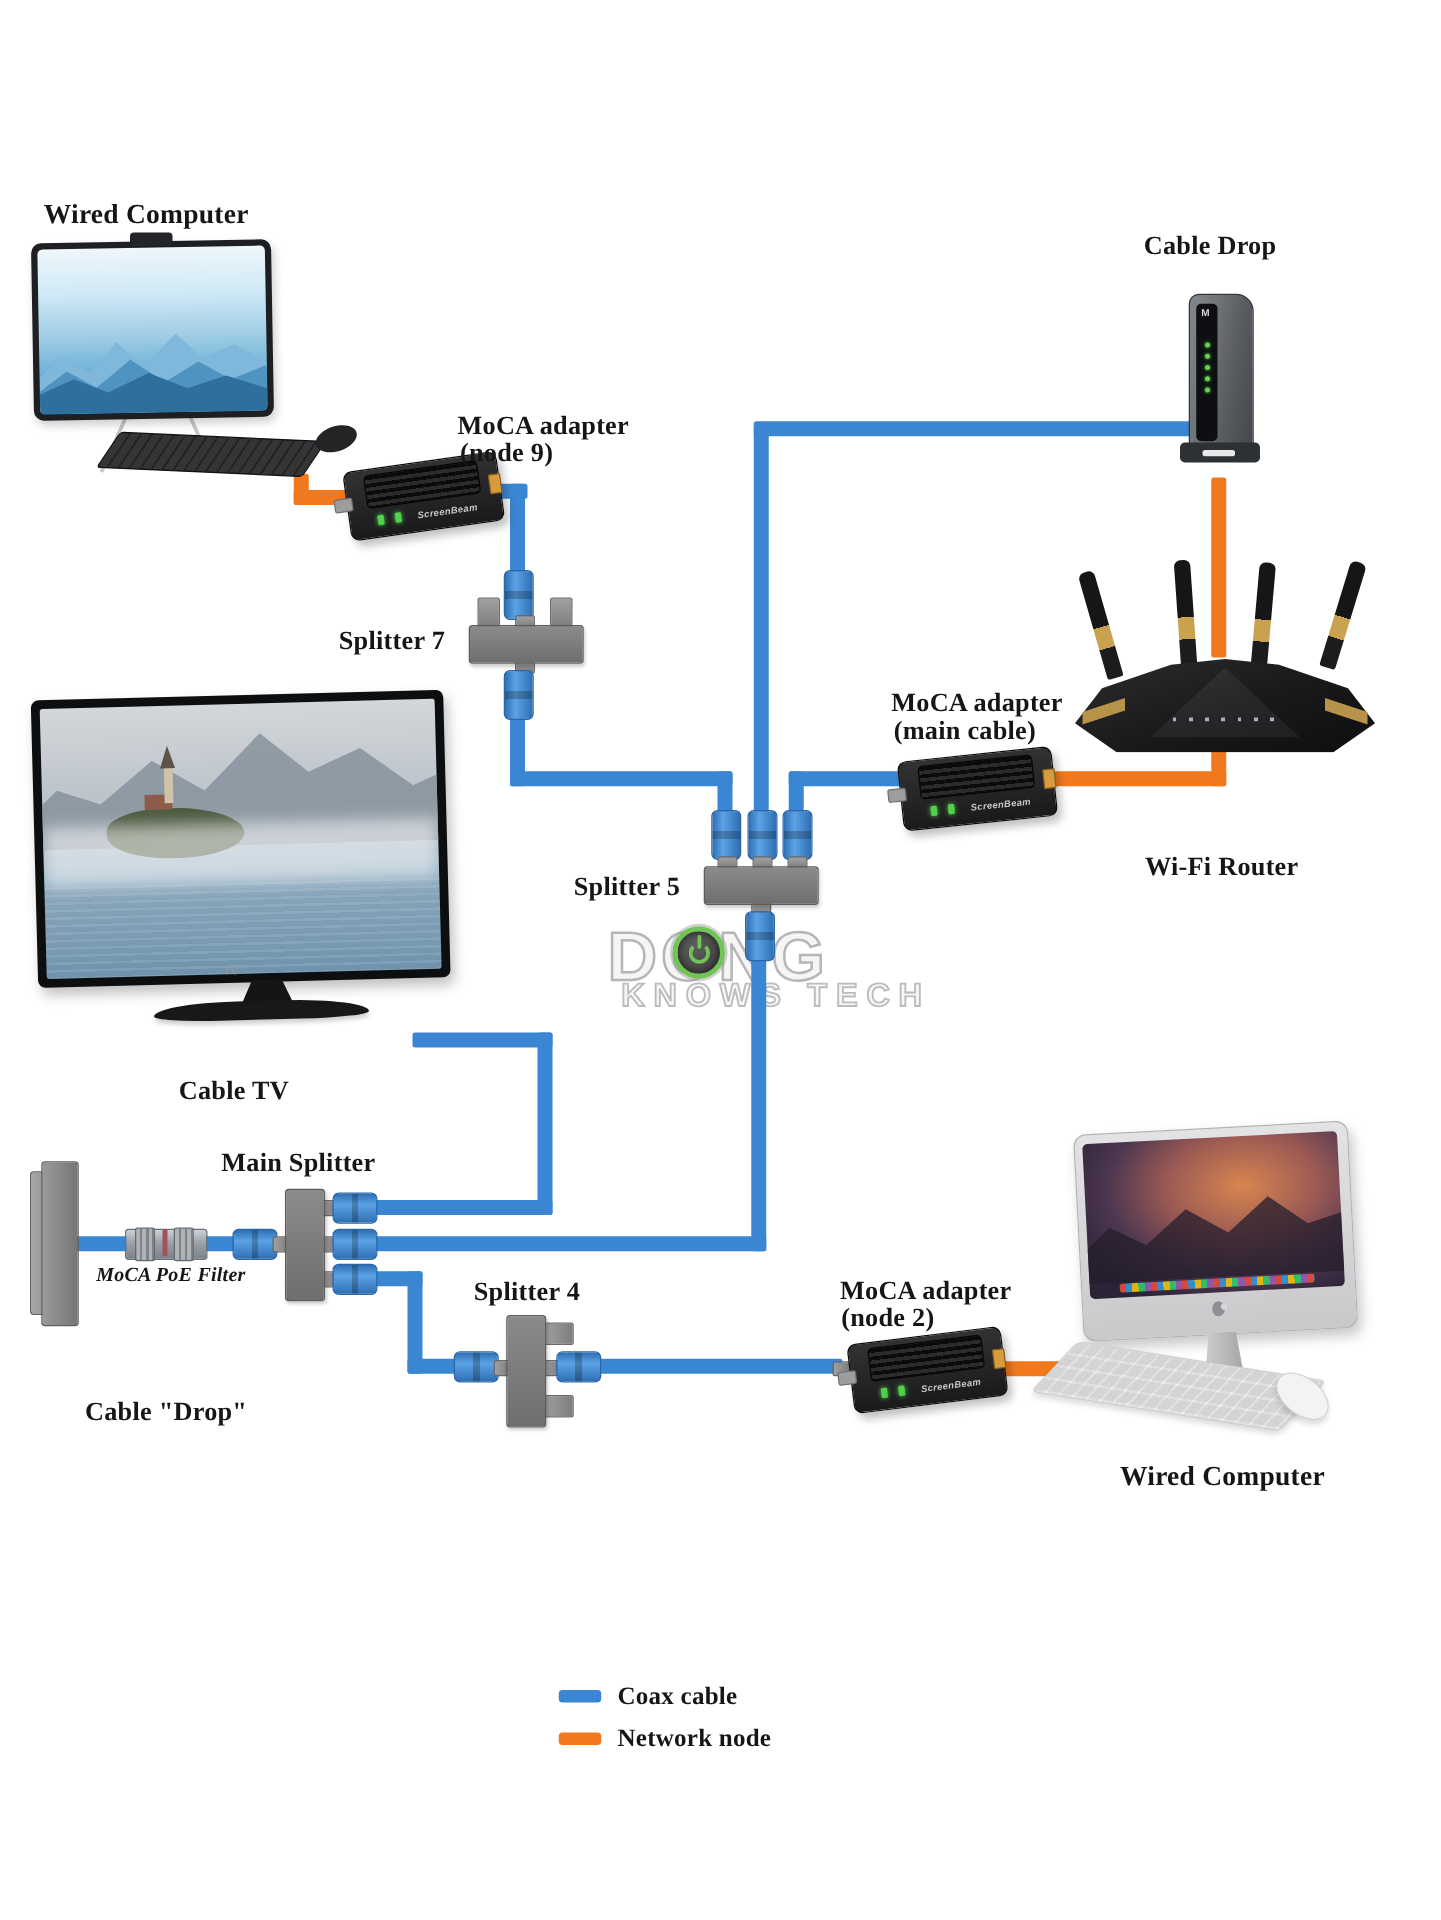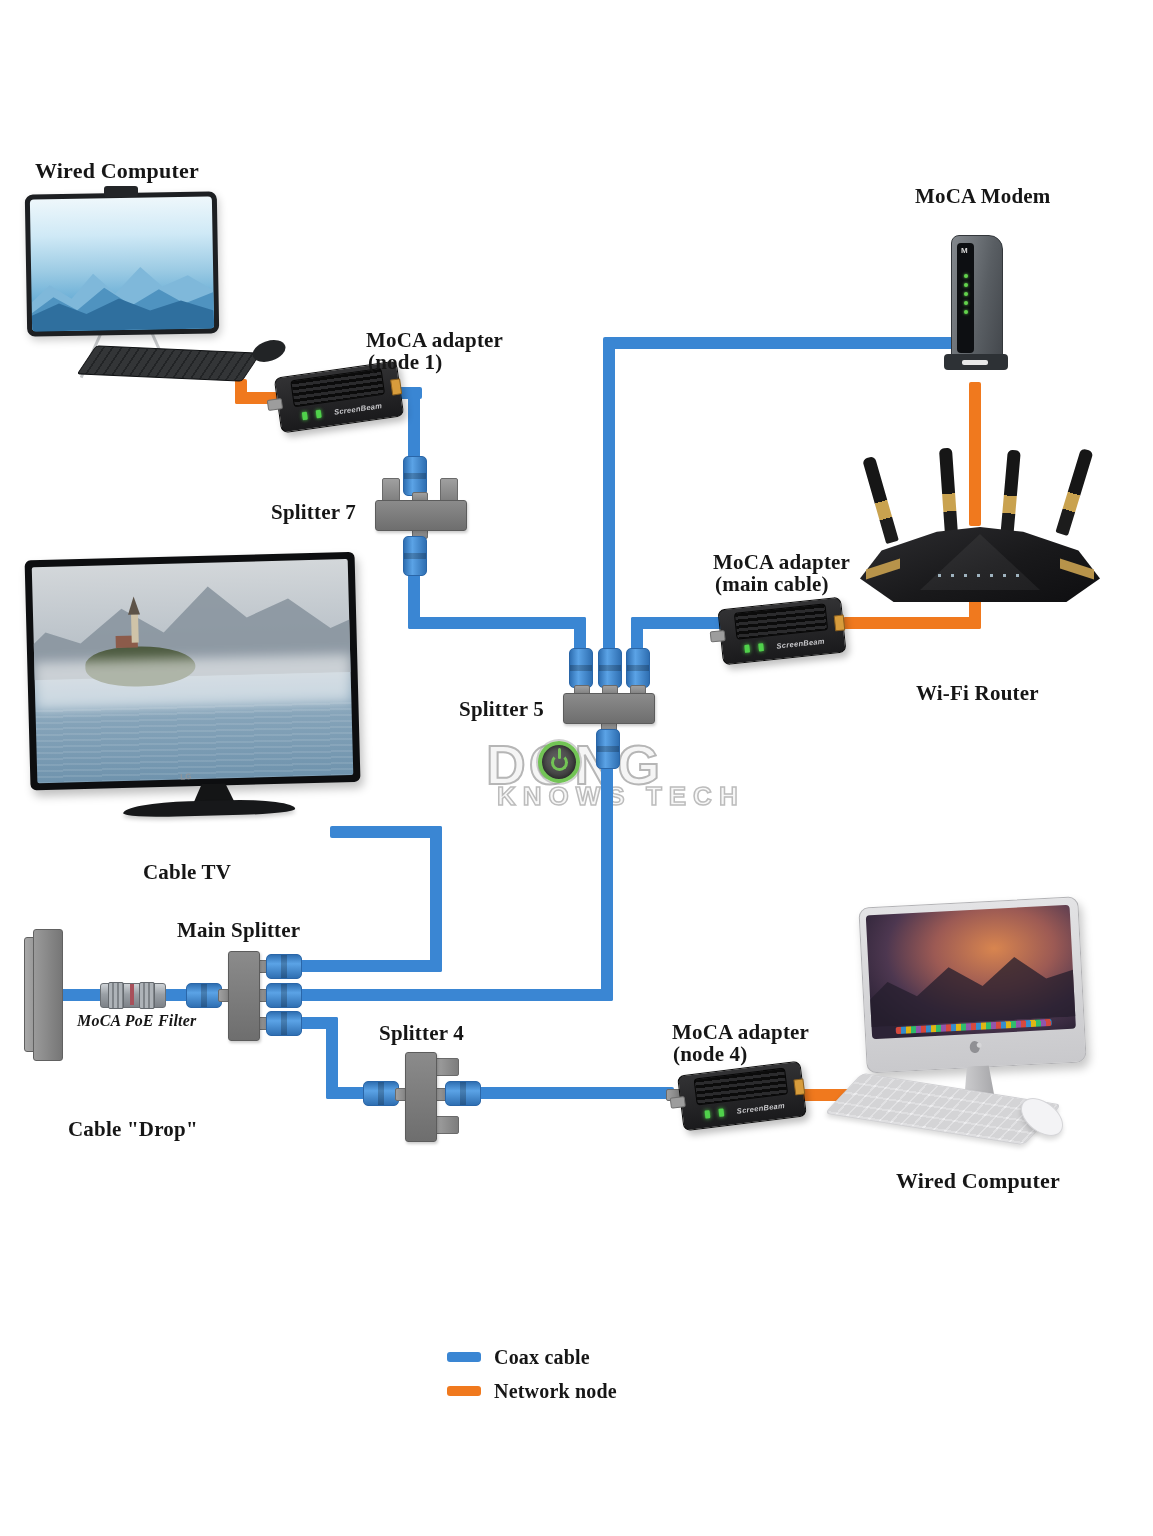--- a/index.html
+++ b/index.html
@@ -328,34 +328,34 @@
       <div class="dock"></div>
     </div>
     <div class="apple"></div>
     <div class="stand"></div>
     <div class="foot"></div>
   </div>
   <div id="imac-kbd"></div>
   <div id="imac-mouse"></div>
 
   <div class="lbl" style="left:35px;top:158px;font-size:22px;">Wired Computer</div>
-  <div class="lbl" style="left:915px;top:184px;">MoCA Modem</div>
+  <div class="lbl" style="left:915px;top:184px;">Cable Drop</div>
   <div class="lbl" style="left:366px;top:328px;">MoCA adapter</div>
-  <div class="lbl" style="left:368px;top:350px;">(node 1)</div>
+  <div class="lbl" style="left:368px;top:350px;">(node 9)</div>
   <div class="lbl" style="left:271px;top:500px;">Splitter 7</div>
   <div class="lbl" style="left:713px;top:550px;">MoCA adapter</div>
   <div class="lbl" style="left:715px;top:572px;">(main cable)</div>
   <div class="lbl" style="left:916px;top:681px;">Wi-Fi Router</div>
   <div class="lbl" style="left:459px;top:697px;">Splitter 5</div>
   <div class="lbl" style="left:143px;top:860px;">Cable TV</div>
   <div class="lbl" style="left:177px;top:918px;">Main Splitter</div>
   <div class="lbl small" style="left:77px;top:1012px;font-style:italic;">MoCA PoE Filter</div>
   <div class="lbl" style="left:379px;top:1021px;">Splitter 4</div>
   <div class="lbl" style="left:672px;top:1020px;">MoCA adapter</div>
-  <div class="lbl" style="left:673px;top:1042px;">(node 4)</div>
+  <div class="lbl" style="left:673px;top:1042px;">(node 2)</div>
   <div class="lbl" style="left:68px;top:1117px;">Cable "Drop"</div>
   <div class="lbl" style="left:896px;top:1168px;font-size:22px;">Wired Computer</div>
 
   <div class="legend-swatch" style="left:447px;top:1352px;background:#3a86d3;"></div>
   <div class="lbl" style="left:494px;top:1346px;font-size:20px;">Coax cable</div>
   <div class="legend-swatch" style="left:447px;top:1386px;background:#f0791e;"></div>
   <div class="lbl" style="left:494px;top:1380px;font-size:20px;">Network node</div>
 
 </div>
 

